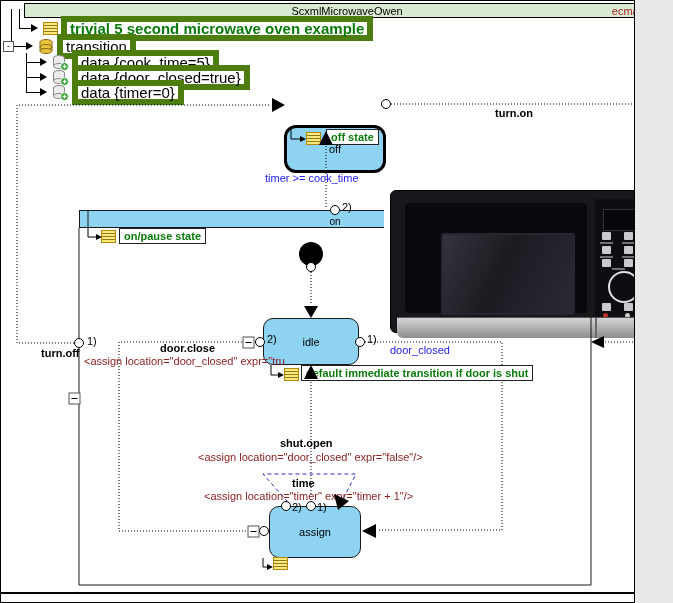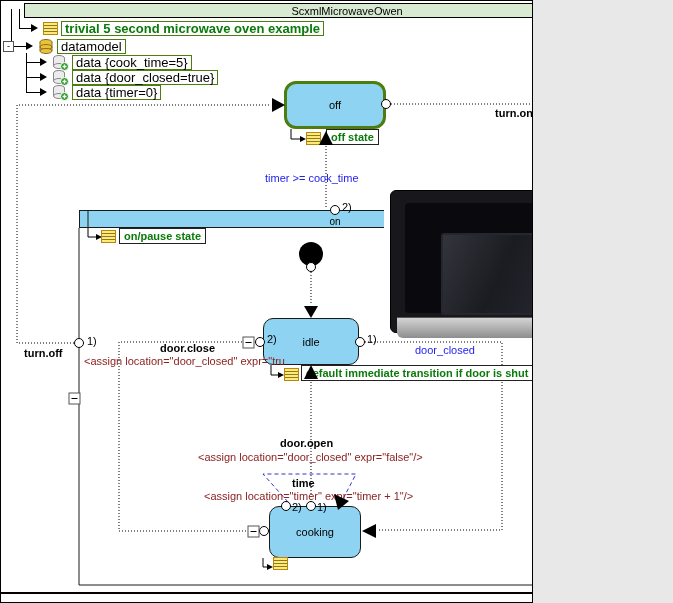--- a/index.html
+++ b/index.html
@@ -1,39 +1,39 @@
 <!DOCTYPE html>
 <html><head>
 <meta charset="utf-8">
 <style>
   html,body { margin:0; padding:0; background:#e8e8e8; font-family:"Liberation Sans", sans-serif; }
-  #canvas { position:relative; width:533px; height:603px; background:#fff; border:1px solid #000;
+  #canvas { position:relative; width:635px; height:603px; background:#fff; border:1px solid #000;
             box-sizing:border-box; overflow:hidden; }
   
   .titlebar { position:absolute; left:23px; top:2px; width:646px; height:15px; background:#d9ead2;
               border:1px solid #000; box-sizing:border-box; font-size:11px; }
   .titlebar .t { position:absolute; left:0; right:0; text-align:center; top:1px; color:#000; }
   .titlebar .p { position:absolute; right:4px; top:1px; color:#9b1c1c; }
   
   .stem { position:absolute; width:1px; background:#000; }
   .trow { position:absolute; display:flex; align-items:center; height:16px; }
   .hline { width:12px; height:1px; background:#000; }
   .tri-r { width:0; height:0; border:4px solid transparent; border-left:7px solid #000; margin-right:1px; }
-  .tbox { border:1px solid #4d7c0f; background:#fff; padding:0 3px; font-size:13px; line-height:13px;
+  .tbox { border:6px solid #4d7c0f; background:#fff; padding:0 3px; font-size:15px; line-height:13px;
           white-space:nowrap; margin-left:3px; color:#000; }
   .tbox.green { color:#0a7a0a; font-weight:bold; }
   .note-icon { width:15px; height:13px; border:1px solid #b8860b; box-sizing:border-box;
                background:repeating-linear-gradient(180deg,#ffe97a 0 2px,#8a7a20 2px 3px); flex:none; }
   .expander { position:absolute; width:11px; height:11px; background:#fff; border:1px solid #555;
               box-sizing:border-box; font-size:9px; line-height:8px; text-align:center; color:#000; z-index:5; }
   
   .state { position:absolute; background:#8ed3f2; border:1px solid #1a1a1a; border-radius:10px;
            box-sizing:border-box; display:flex; align-items:center; justify-content:center;
            font-size:11px; color:#000; z-index:3; }
-  #state-off { border:3px solid #4d7c0f; border-radius:12px; }
+  #state-off { border:3px solid #000000; border-radius:12px;margin-top:44px; }
   #on-bar { position:absolute; left:78px; top:209px; width:512px; height:18px; background:#8ed3f2;
             border:1px solid #1a1a1a; box-sizing:border-box; z-index:2; text-align:center;
             font-size:10px; line-height:22px; color:#000; }
   
   .lbl { position:absolute; font-size:11px; white-space:nowrap; z-index:5; color:#000; }
   .bold { font-weight:bold;text-align:right; }
   .blue { color:#2222ee; }
   .red  { color:#8b2323; }
   .gnote { position:absolute; border:1px solid #222; background:#fff; padding:1px 4px;
            font-size:11px; font-weight:bold; color:#0a7a0a; white-space:nowrap; z-index:5; }
@@ -89,21 +89,21 @@
       <span class="hline"></span>
       <span class="tri-r"></span>
       <svg width="16" height="17">
         <ellipse cx="8" cy="4" rx="6" ry="2.5" fill="#e8c23a" stroke="#8a6d1a"></ellipse>
         <rect x="2" y="4" width="12" height="9" fill="#e8c23a" stroke="none"></rect>
         <line x1="2" y1="4" x2="2" y2="13" stroke="#8a6d1a"></line>
           <line x1="14" y1="4" x2="14" y2="13" stroke="#8a6d1a"></line>
         <ellipse cx="8" cy="9" rx="6" ry="2.5" fill="none" stroke="#8a6d1a"></ellipse>
         <ellipse cx="8" cy="13" rx="6" ry="2.5" fill="#e8c23a" stroke="#8a6d1a"></ellipse>
       </svg>
-      <span class="tbox">datamodel</span>
+      <span class="tbox">transition</span>
     </div>
 
   <div class="trow" style="left: 25px; top: 53px;">
       <span class="hline" style="width:14px"></span>
       <span class="tri-r"></span>
       <svg width="17" height="17">
         <ellipse cx="7" cy="4" rx="5.5" ry="2.5" fill="#ececec" stroke="#888"></ellipse>
         <rect x="1.5" y="4" width="11" height="8" fill="#ececec" stroke="none"></rect>
         <line x1="1.5" y1="4" x2="1.5" y2="12" stroke="#888"></line>
           <line x1="12.5" y1="4" x2="12.5" y2="12" stroke="#888"></line>
@@ -149,21 +149,21 @@
   <div id="on-bar" class="">
     <span>on</span>
   </div>
   <div class="state" id="state-off" style="left:283px;top:80px;width:102px;height:48px">
     <span>off</span>
   </div>
   <div class="state" style="left:262px;top:317px;width:96px;height:47px">
     <span>idle</span>
   </div>
   <div class="state" style="left:268px;top:505px;width:92px;height:52px">
-    <span>cooking</span>
+    <span>assign</span>
   </div>
 
   <div id="microwave">
     <div class="mw-body">
       <div class="mw-door">
         <div class="mw-window"></div>
         <div class="mw-logo">Inverter</div>
       </div>
       <div class="mw-panel">
         <div class="mw-display"></div>
@@ -243,26 +243,26 @@
       <rect x="68" y="392" width="11" height="11" fill="#fff" stroke="#555"></rect>
       <line x1="70.5" y1="397.5" x2="76.5" y2="397.5" stroke="#000"></line>
     </g>
     <g>
       <rect x="247" y="525" width="11" height="11" fill="#fff" stroke="#555"></rect>
       <line x1="249.5" y1="530.5" x2="255.5" y2="530.5" stroke="#000"></line>
     </g>
   </svg>
 
   <div class="lbl bold" style="left:494px;top:106px">turn.on</div>
-  <div class="lbl bold" style="left:23px;top:346px">turn.off</div>
+  <div class="lbl bold" style="left:40px;top:346px">turn.off</div>
   <div class="lbl blue" style="left:264px;top:171px">timer &gt;= cook_time</div>
   <div class="lbl bold" style="left:159px;top:341px">door.close</div>
   <div class="lbl red" style="left:83px;top:354px">&lt;assign location="door_closed" expr="tru</div>
-  <div class="lbl blue" style="left:414px;top:343px">door_closed</div>
-  <div class="lbl bold" style="left:279px;top:436px">door.open</div>
+  <div class="lbl blue" style="left:389px;top:343px">door_closed</div>
+  <div class="lbl bold" style="left:279px;top:436px">shut.open</div>
   <div class="lbl red" style="left:197px;top:450px">&lt;assign location="door_closed" expr="false"/&gt;</div>
   <div class="lbl bold" style="left:291px;top:476px">time</div>
   <div class="lbl red" style="left:203px;top:489px">&lt;assign location="timer" expr="timer + 1"/&gt;</div>
 
   <div class="portlbl" style="left:341px;top:200px">2)</div>
   <div class="portlbl" style="left:86px;top:334px">1)</div>
   <div class="portlbl" style="left:266px;top:332px">2)</div>
   <div class="portlbl" style="left:366px;top:332px">1)</div>
   <div class="portlbl" style="left:291px;top:500px">2)</div>
   <div class="portlbl" style="left:316px;top:500px">1)</div>

